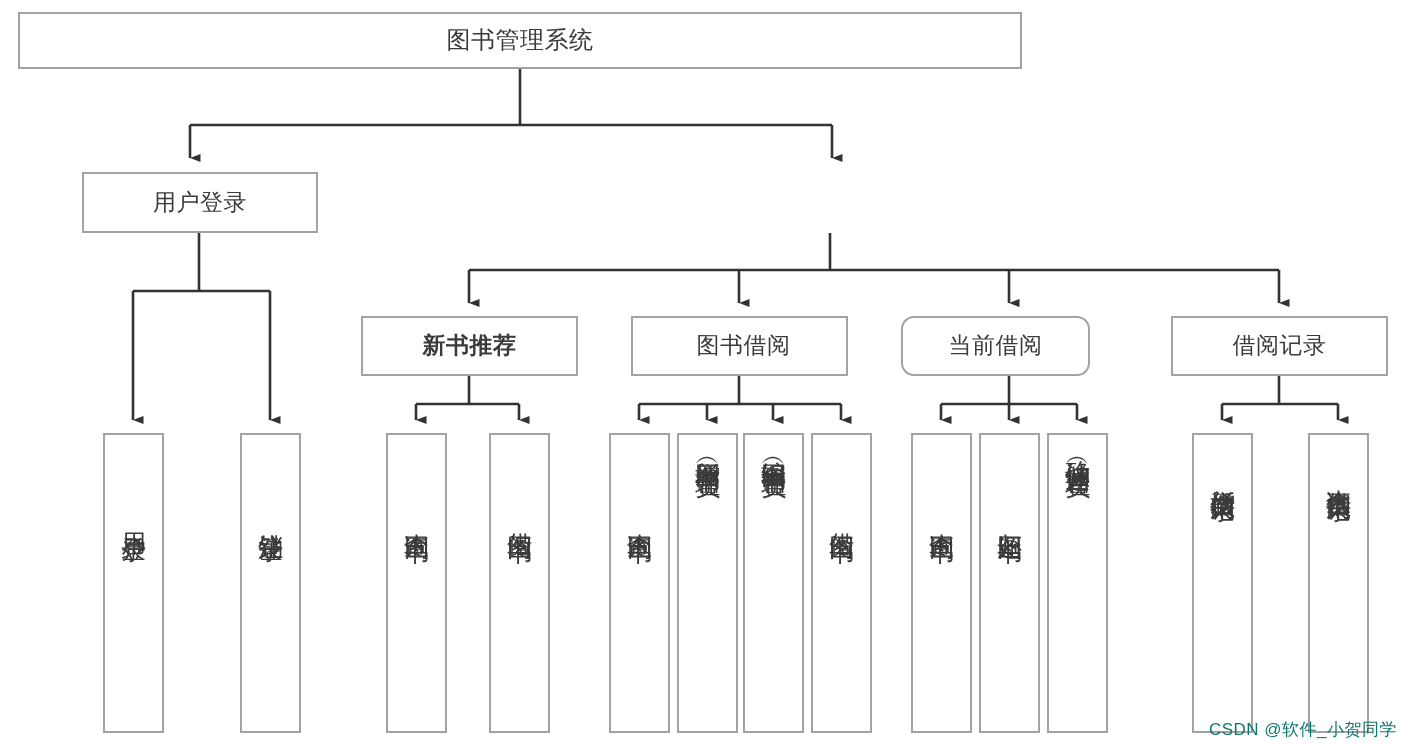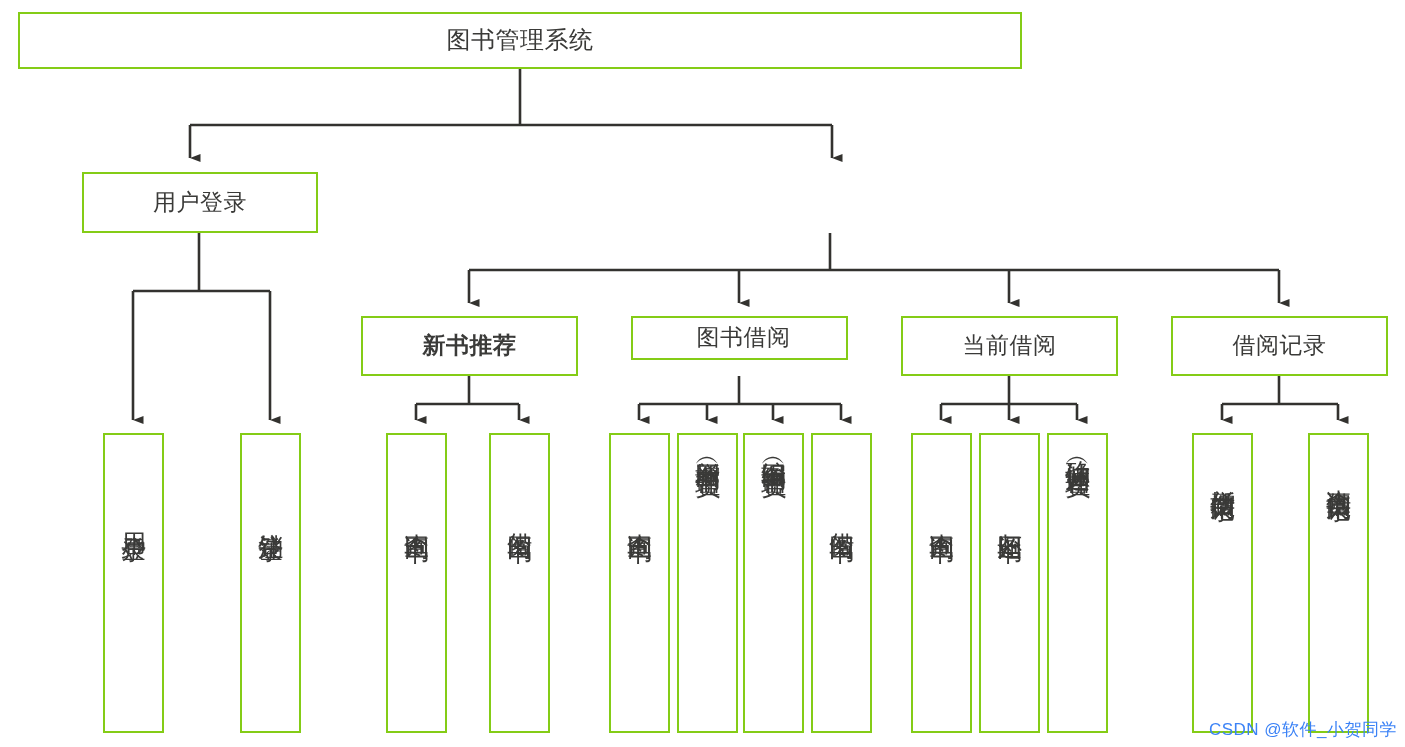--- a/index.html
+++ b/index.html
@@ -21,21 +21,21 @@
     position: absolute;
     left: 0;
     top: 0;
     width: 1405px;
     height: 747px;
     pointer-events: none;
   }
   .node {
     position: absolute;
     box-sizing: border-box;
-    border: 2px solid #84cc16;
+    border: 2px solid #a3a3a3;
     background: #ffffff;
     display: flex;
     align-items: center;
     justify-content: center;
     color: #3a3a38;
   }
   .node .label {
     display: block;
     text-align: center;
     line-height: 1.18;
@@ -64,21 +64,21 @@
     margin-top: 72px;
   }
   .node.v.mid2 .label {
     margin-top: 28px;
   }
   .watermark {
     position: absolute;
     right: 8px;
     bottom: 6px;
     font-size: 17px;
-    color: #3b82f6;
+    color: #0f766e;
     letter-spacing: 0.5px;
     white-space: nowrap;
   }
 </style>
 </head>
 <body>
 
 <div id="canvas">
 
   <svg class="wires" viewBox="0 0 1405 747">
@@ -136,24 +136,24 @@
     <span class="label">图书管理系统</span>
   </div>
 
   <div class="node h" style="left:82px; top:172px; width:236px; height:61px;">
     <span class="label">用户登录</span>
   </div>
 
   <div class="node h" style="left:361px; top:316px; width:217px; height:60px;font-weight:bold;">
     <span class="label">新书推荐</span>
   </div>
-  <div class="node h" style="left:631px; top:316px; width:217px; height:44px;padding-left:8px;">
+  <div class="node h" style="left:631px; top:316px; width:217px; height:60px;padding-left:8px;">
     <span class="label">图书借阅</span>
   </div>
-  <div class="node h" style="left:901px; top:316px; width:217px; height:60px;">
+  <div class="node h" style="left:901px; top:316px; width:189px; height:60px;border-radius:13px;">
     <span class="label">当前借阅</span>
   </div>
   <div class="node h" style="left:1171px; top:316px; width:217px; height:60px;">
     <span class="label">借阅记录</span>
   </div>
 
   <div class="node v mid" style="left:103px; top:433px; width:61px; height:300px;">
     <span class="label">用户登录</span>
   </div>
   <div class="node v mid" style="left:240px; top:433px; width:61px; height:300px;">

